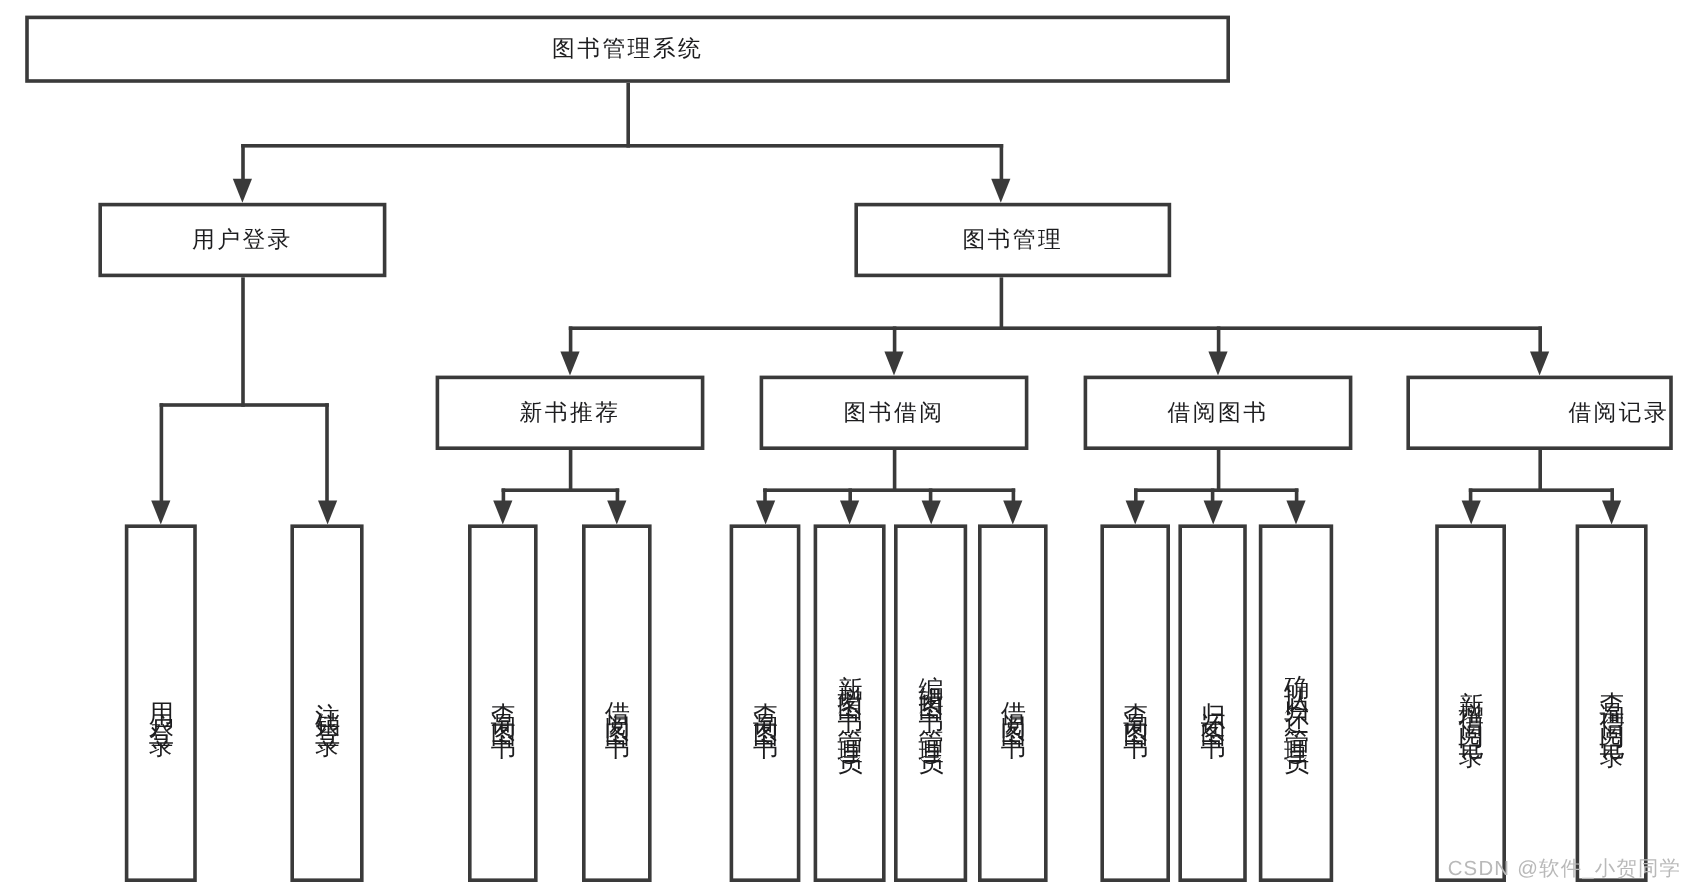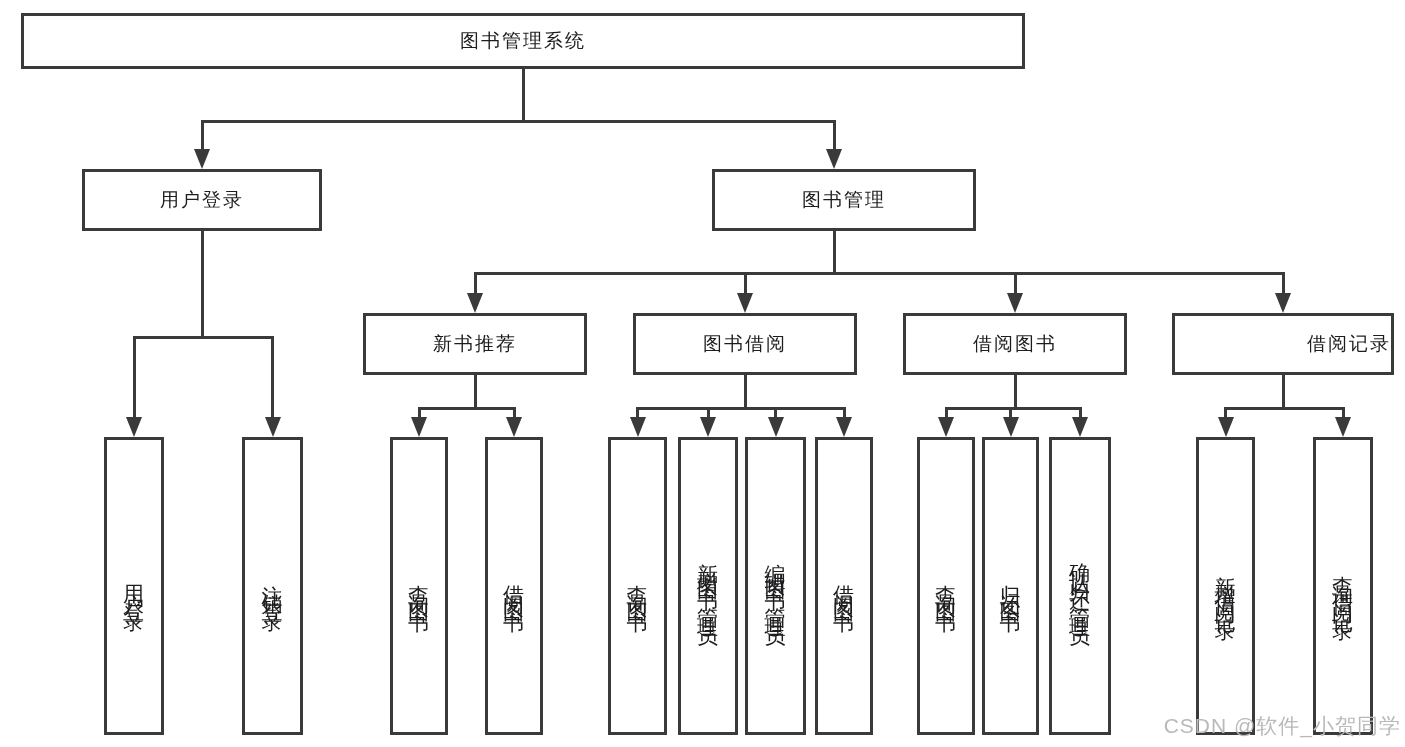--- a/index.html
+++ b/index.html
@@ -44,21 +44,21 @@
     height: 0;
     border-left: 8px solid transparent;
     border-right: 8px solid transparent;
     border-top: 20px solid var(--line, #3a3a3a);
     z-index: 1;
   }
   .watermark {
     position: absolute;
     right: 4px;
     top: 712px;
-    font-size: 21px;
+    font-size: 17px;
     letter-spacing: 1px;
     color: var(--wm, #b9b9b9);
     z-index: 5;
     white-space: nowrap;
   }
 </style>
 </head>
 <body>
 
 <div id="canvas" style="--line: #3a3a3a; --text: #1d1d1f; --wm: #b9b9b9;">

